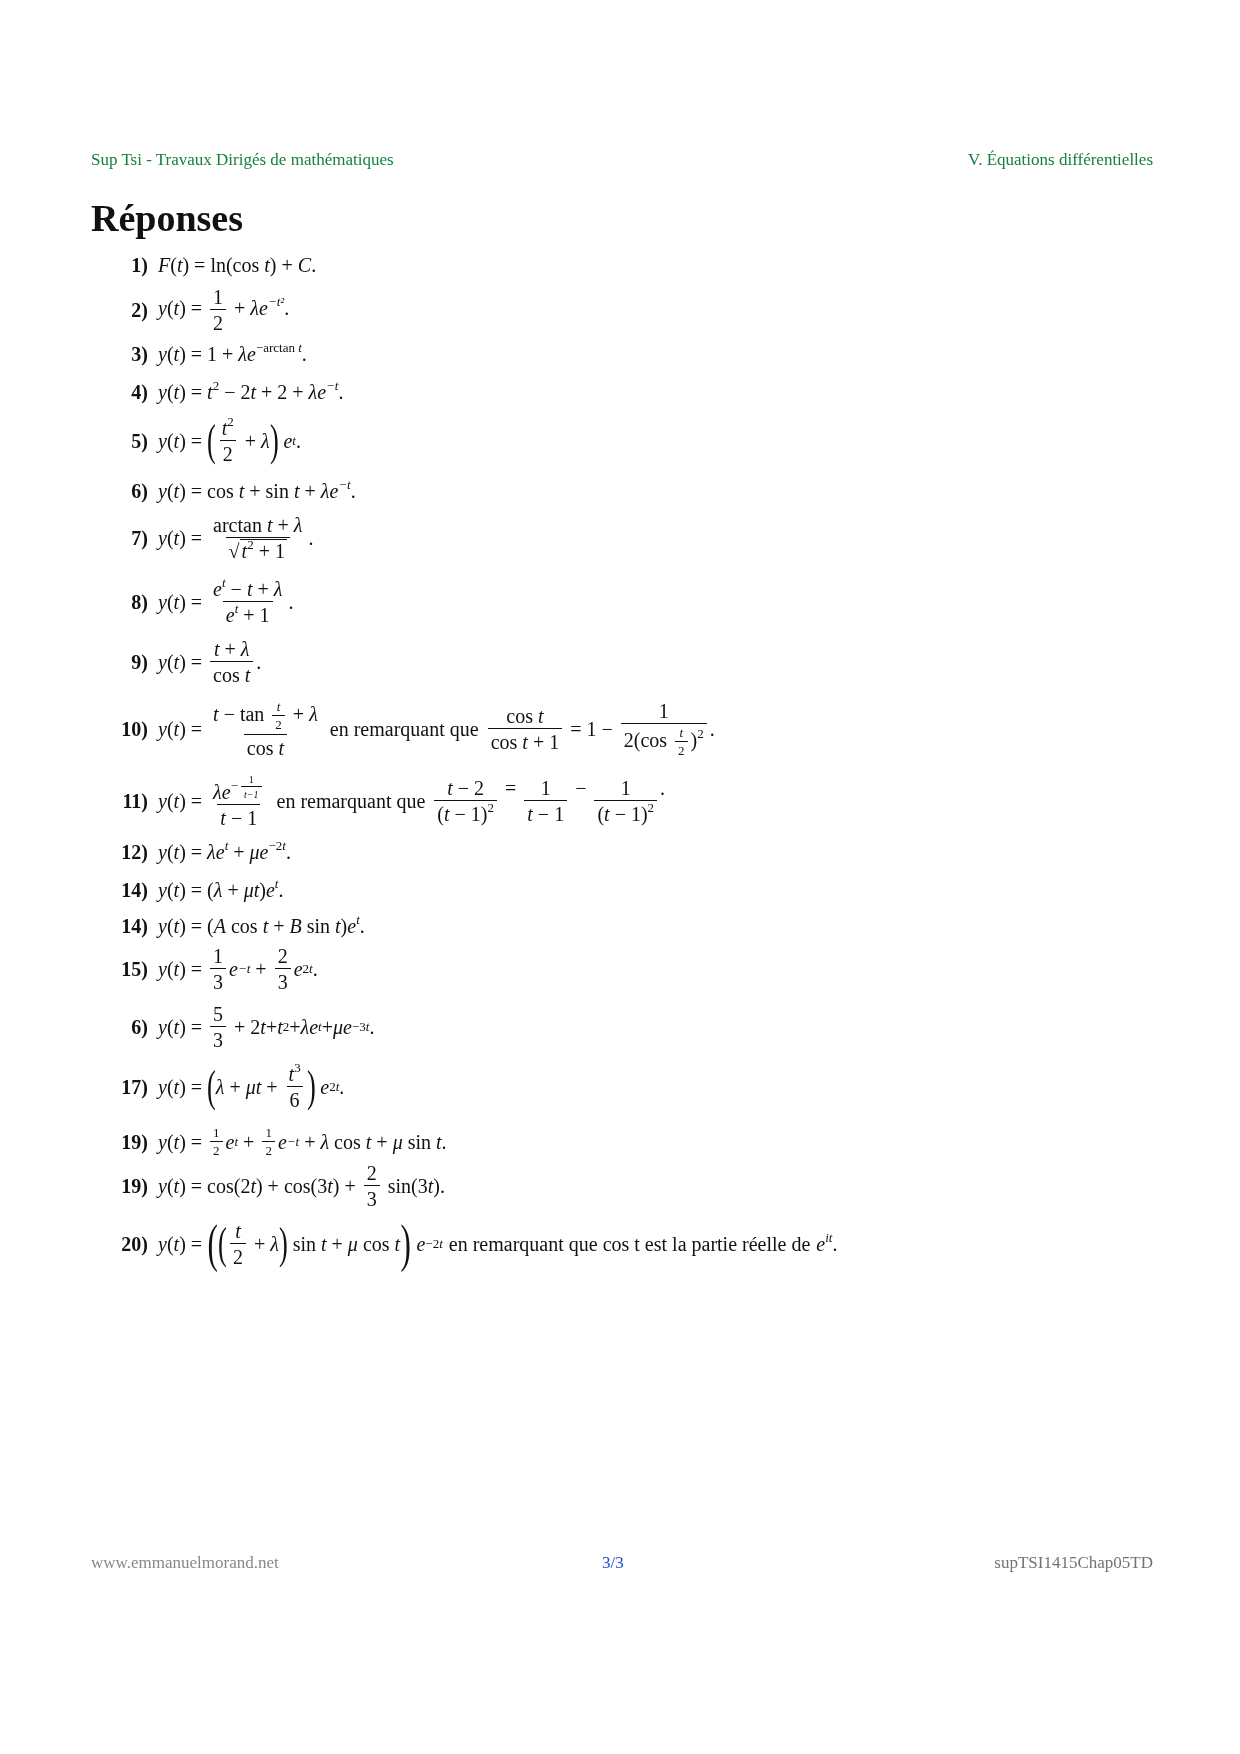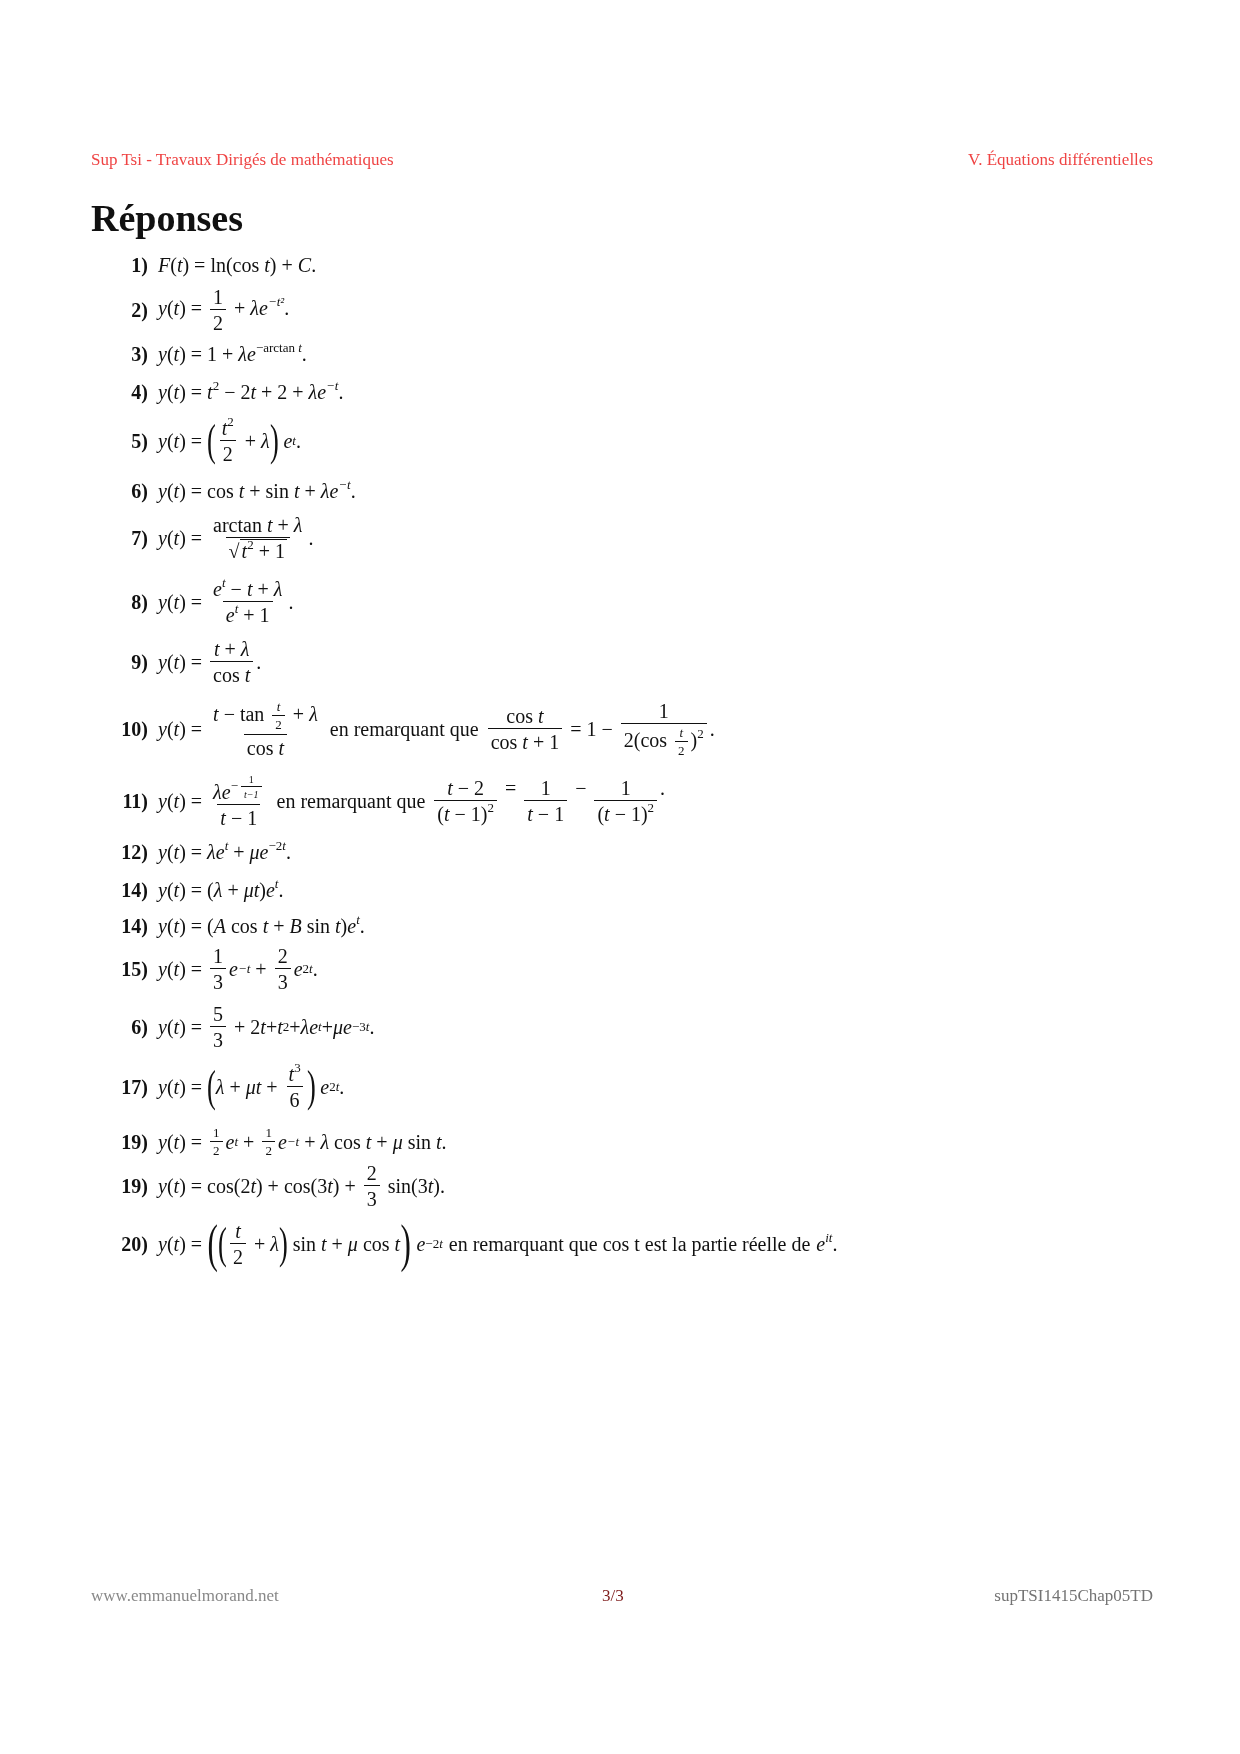--- a/index.html
+++ b/index.html
@@ -1,40 +1,40 @@
 <!DOCTYPE html>
 <html><head>
 <meta charset="utf-8">
 <style>
   html, body { margin:0; padding:0; background:#fff; }
   body { width:1240px; height:1754px; position:relative; overflow:hidden;
          font-family:"DejaVu Serif","Liberation Serif",serif; color:#111; }
   .page { position:absolute; left:0; top:0; width:1240px; height:1754px; }
-  .hdr { position:absolute; top:150px; font-size:17px; font-family:"Liberation Serif",serif; color:#ef4444; }
+  .hdr { position:absolute; top:150px; font-size:17px; font-family:"Liberation Serif",serif; color:#15803d; }
   .hdr.left { left:91px; }
   .hdr.right { right:87px; }
   .title { position:absolute; left:91px; top:196px; font-size:38px; font-weight:bold;
            font-family:"Liberation Serif",serif; }
   .item { position:absolute; left:100px; display:flex; align-items:center; white-space:nowrap;
           font-family:"Liberation Serif",serif; font-size:20px; }
   .num { font-weight:bold; width:48px; text-align:right; margin-right:10px; }
   .m { font-style:italic; }
   sup { font-size:13px; vertical-align:9px; line-height:0; }
   .frac { display:inline-flex; flex-direction:column; align-items:center; vertical-align:middle;
           margin:0 3px; line-height:1.1; }
   .frac .n { padding:0 3px 1px; }
   .frac .d { border-top:1.3px solid #111; padding:2px 3px 0; }
   .frac.small { font-size:13px; }
   .paren { font-size:44px; font-weight:200; line-height:1; transform:scaleX(0.6); display:inline-block; margin:0 -3px; }
   .paren.big { font-size:52px; }
   .sqrt { border-top:1.3px solid #111; padding:0 2px; }
   .text { font-style:normal; margin:0 6px; }
-  .ftr { position:absolute; top:1586px; font-size:17px; font-family:"Liberation Serif",serif;text-align:center; }
+  .ftr { position:absolute; top:1553px; font-size:17px; font-family:"Liberation Serif",serif;text-align:center; }
   .ftr.left { left:91px; color:#888; }
-  .ftr.center { left:602px; color:#7f1d1d; }
+  .ftr.center { left:602px; color:#1d4ed8; }
   .ftr.right { right:87px; color:#737373; }
 </style>
 </head>
 <body>
 
 <div class="page">
 
   <div class="hdr left">Sup Tsi - Travaux Dirigés de mathématiques</div>
   <div class="hdr right">V. Équations différentielles</div>
 

